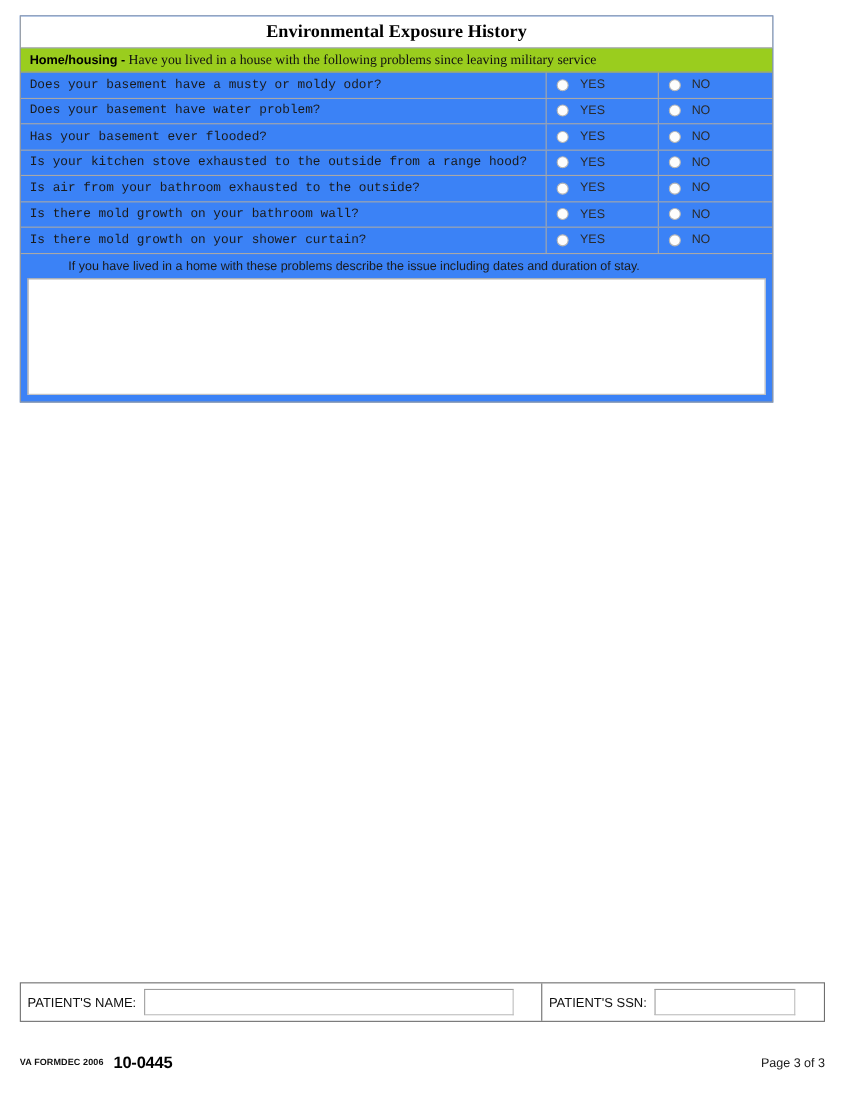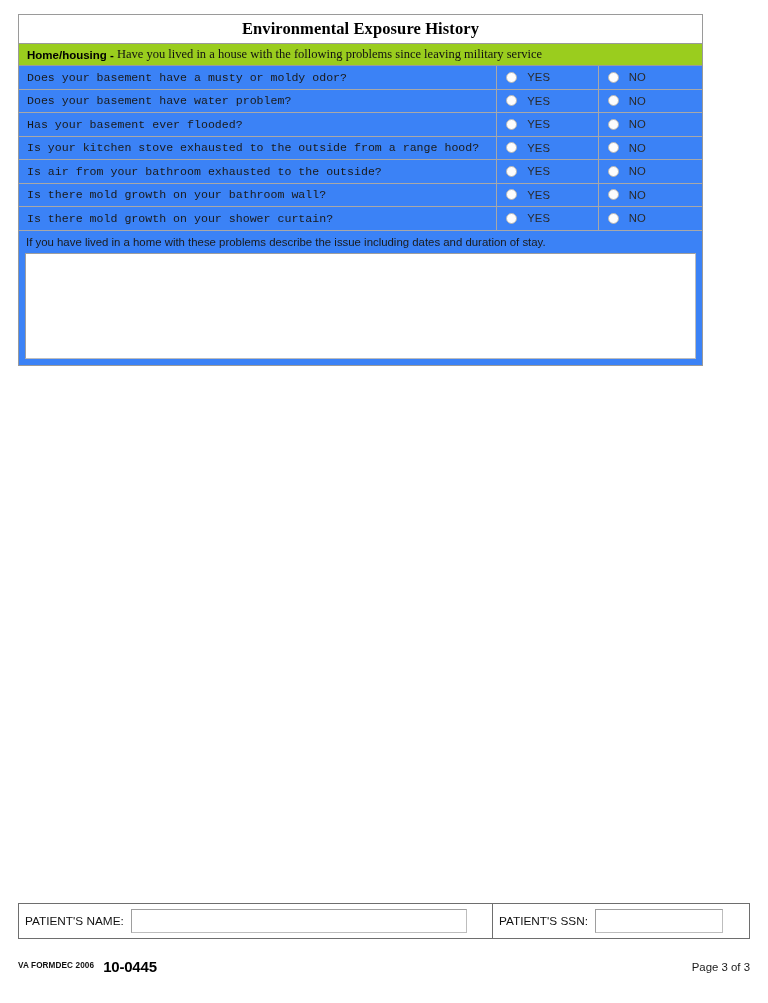--- a/index.html
+++ b/index.html
@@ -113,20 +113,21 @@
   }
 
   .instr-row {
     height: 22px;
     display: flex;
     align-items: center;
     padding-left: 7px;
     font-size: 11.4px;
     color: #1a1a1a;
     box-sizing: border-box;
+    margin-left: 36px;
   }
 
   .textarea-wrap {
     padding: 0 6px 6px 6px;
   }
   .big-textarea {
     height: 106px;
     border: 1px solid #bdbdbd;
     border-top-color: #9e9e9e;
     border-left-color: #9e9e9e;
@@ -138,21 +139,20 @@
   .patient-box {
     position: absolute;
     left: 18px;
     top: 893px;
     width: 732px;
     height: 36px;
     border: 1px solid #6e6e6e;
     box-sizing: border-box;
     display: flex;
     background: #ffffff;
-    margin-top: 10px;
   }
   .pb-cell {
     display: flex;
     align-items: center;
     box-sizing: border-box;
     height: 100%;
   }
   .pb-name { width: 474px; border-right: 1px solid #6e6e6e; }
   .pb-ssn  { flex: 1 1 auto; }
 

